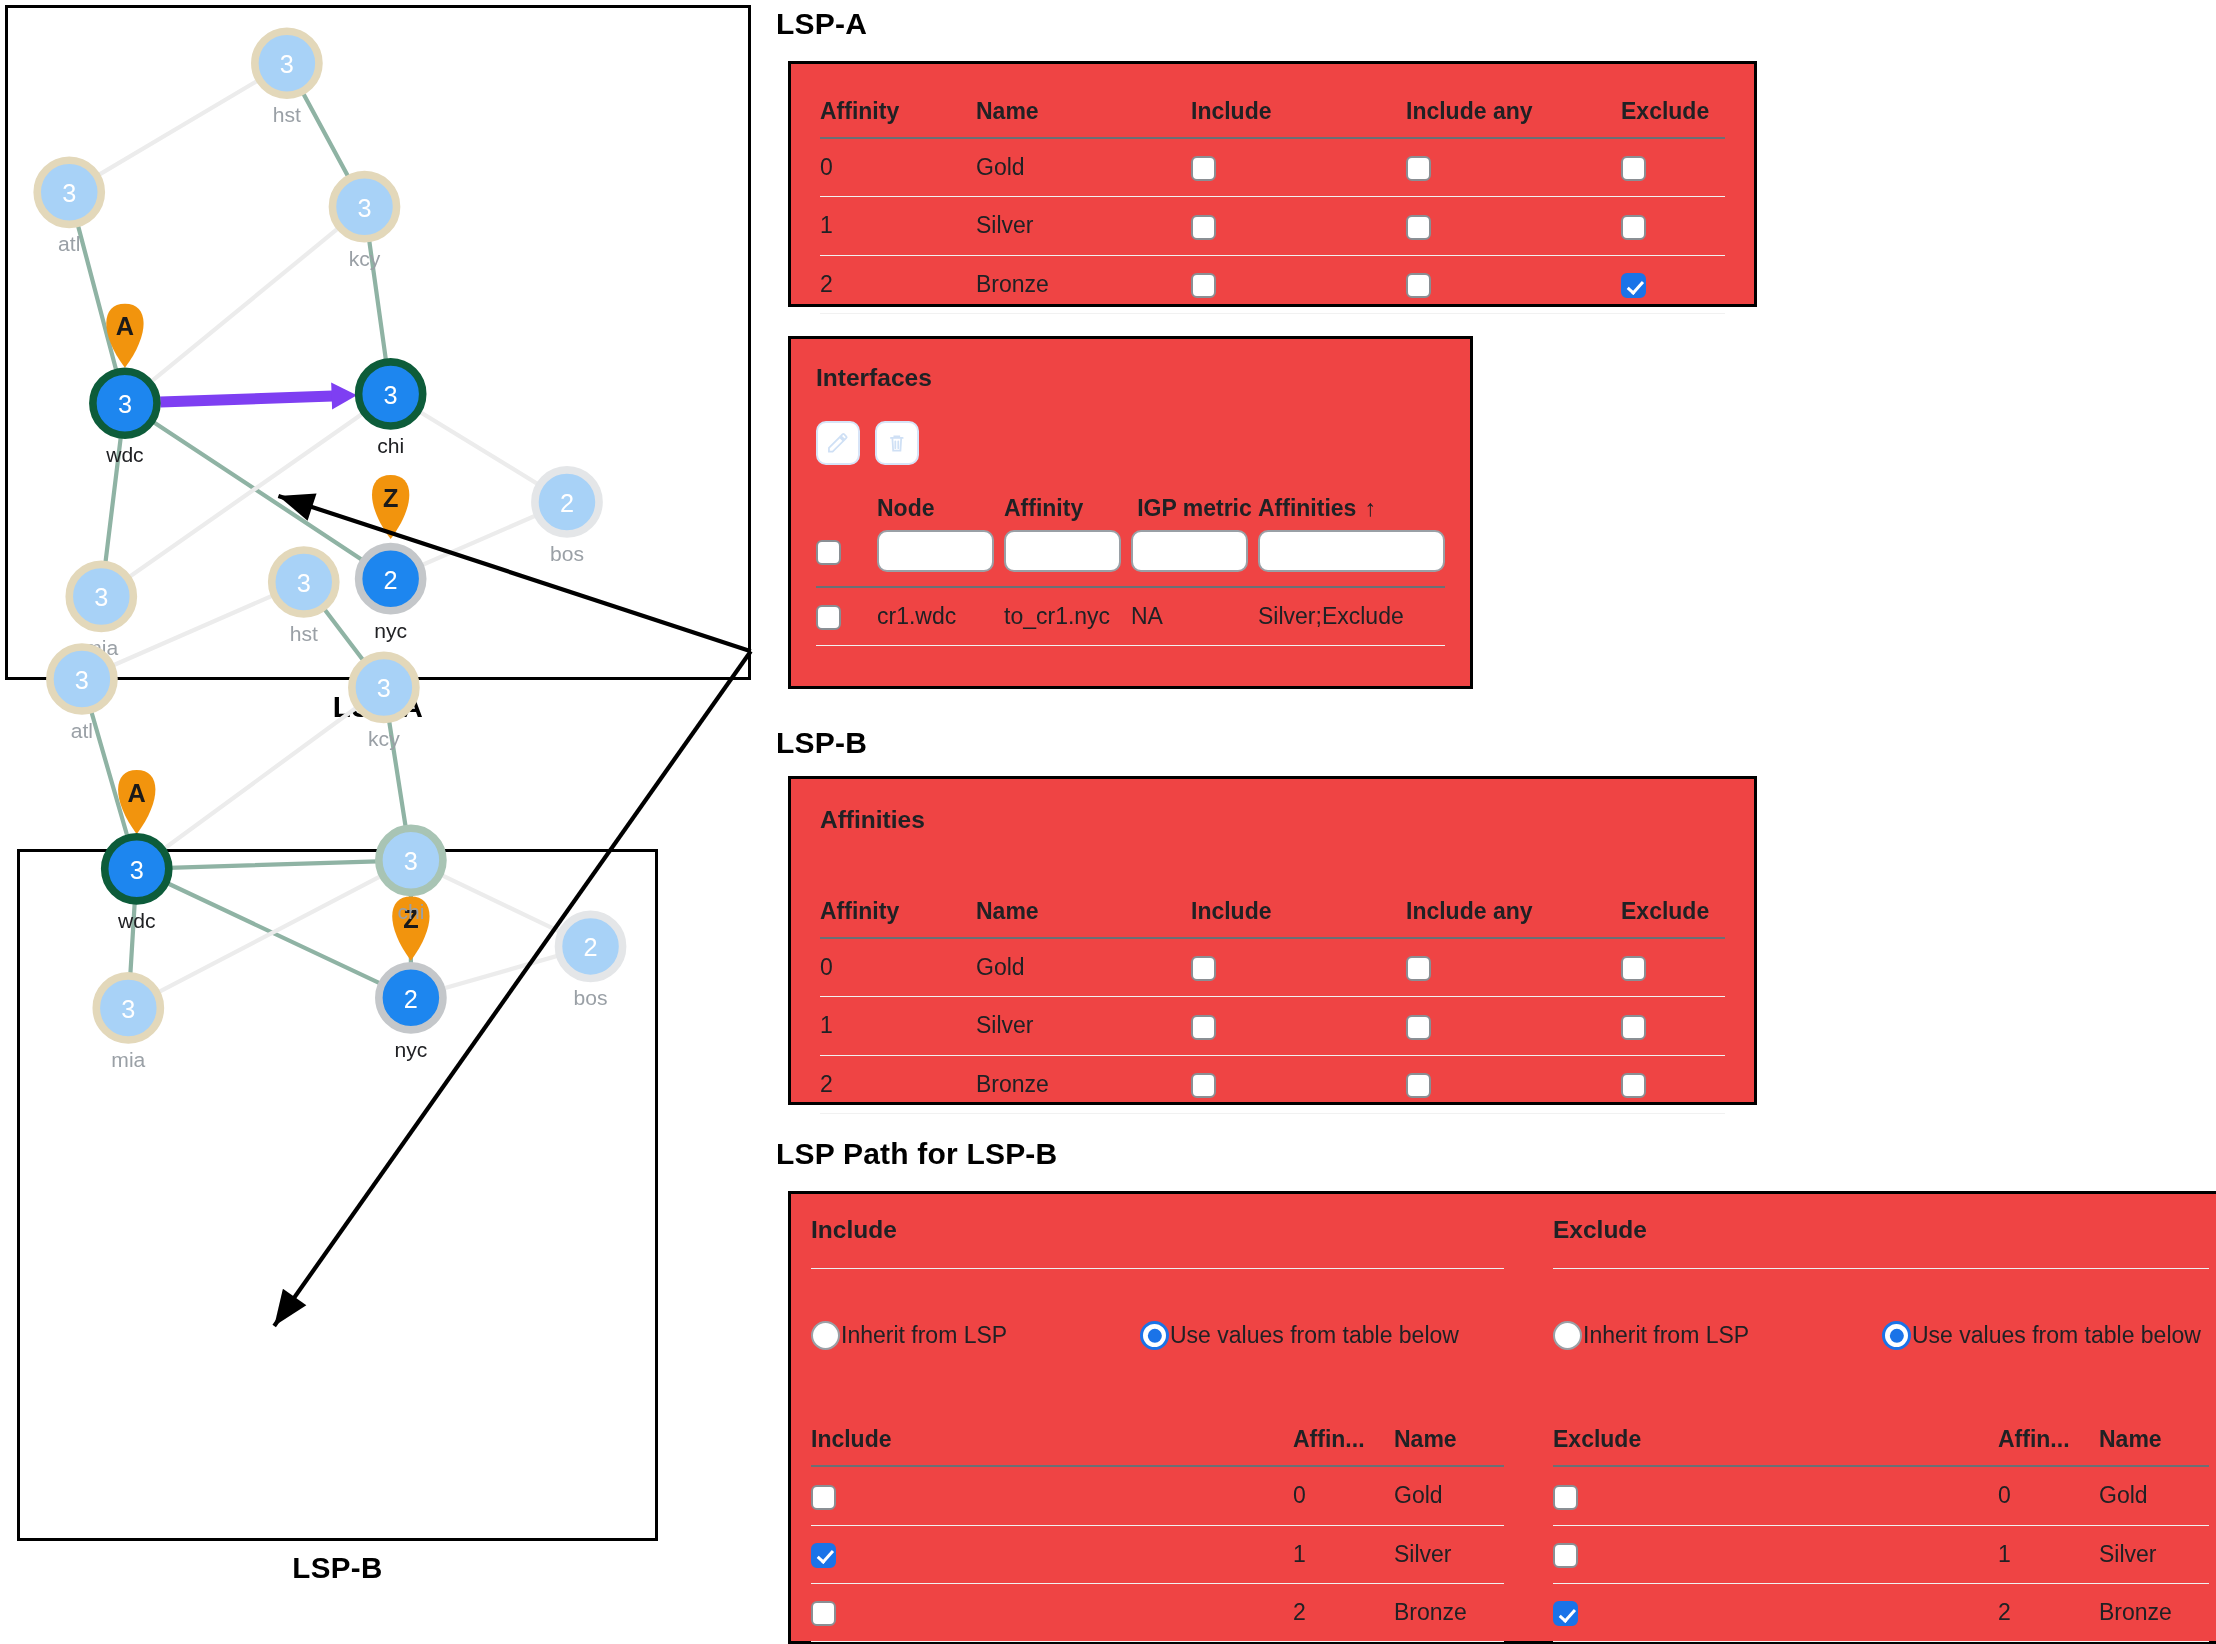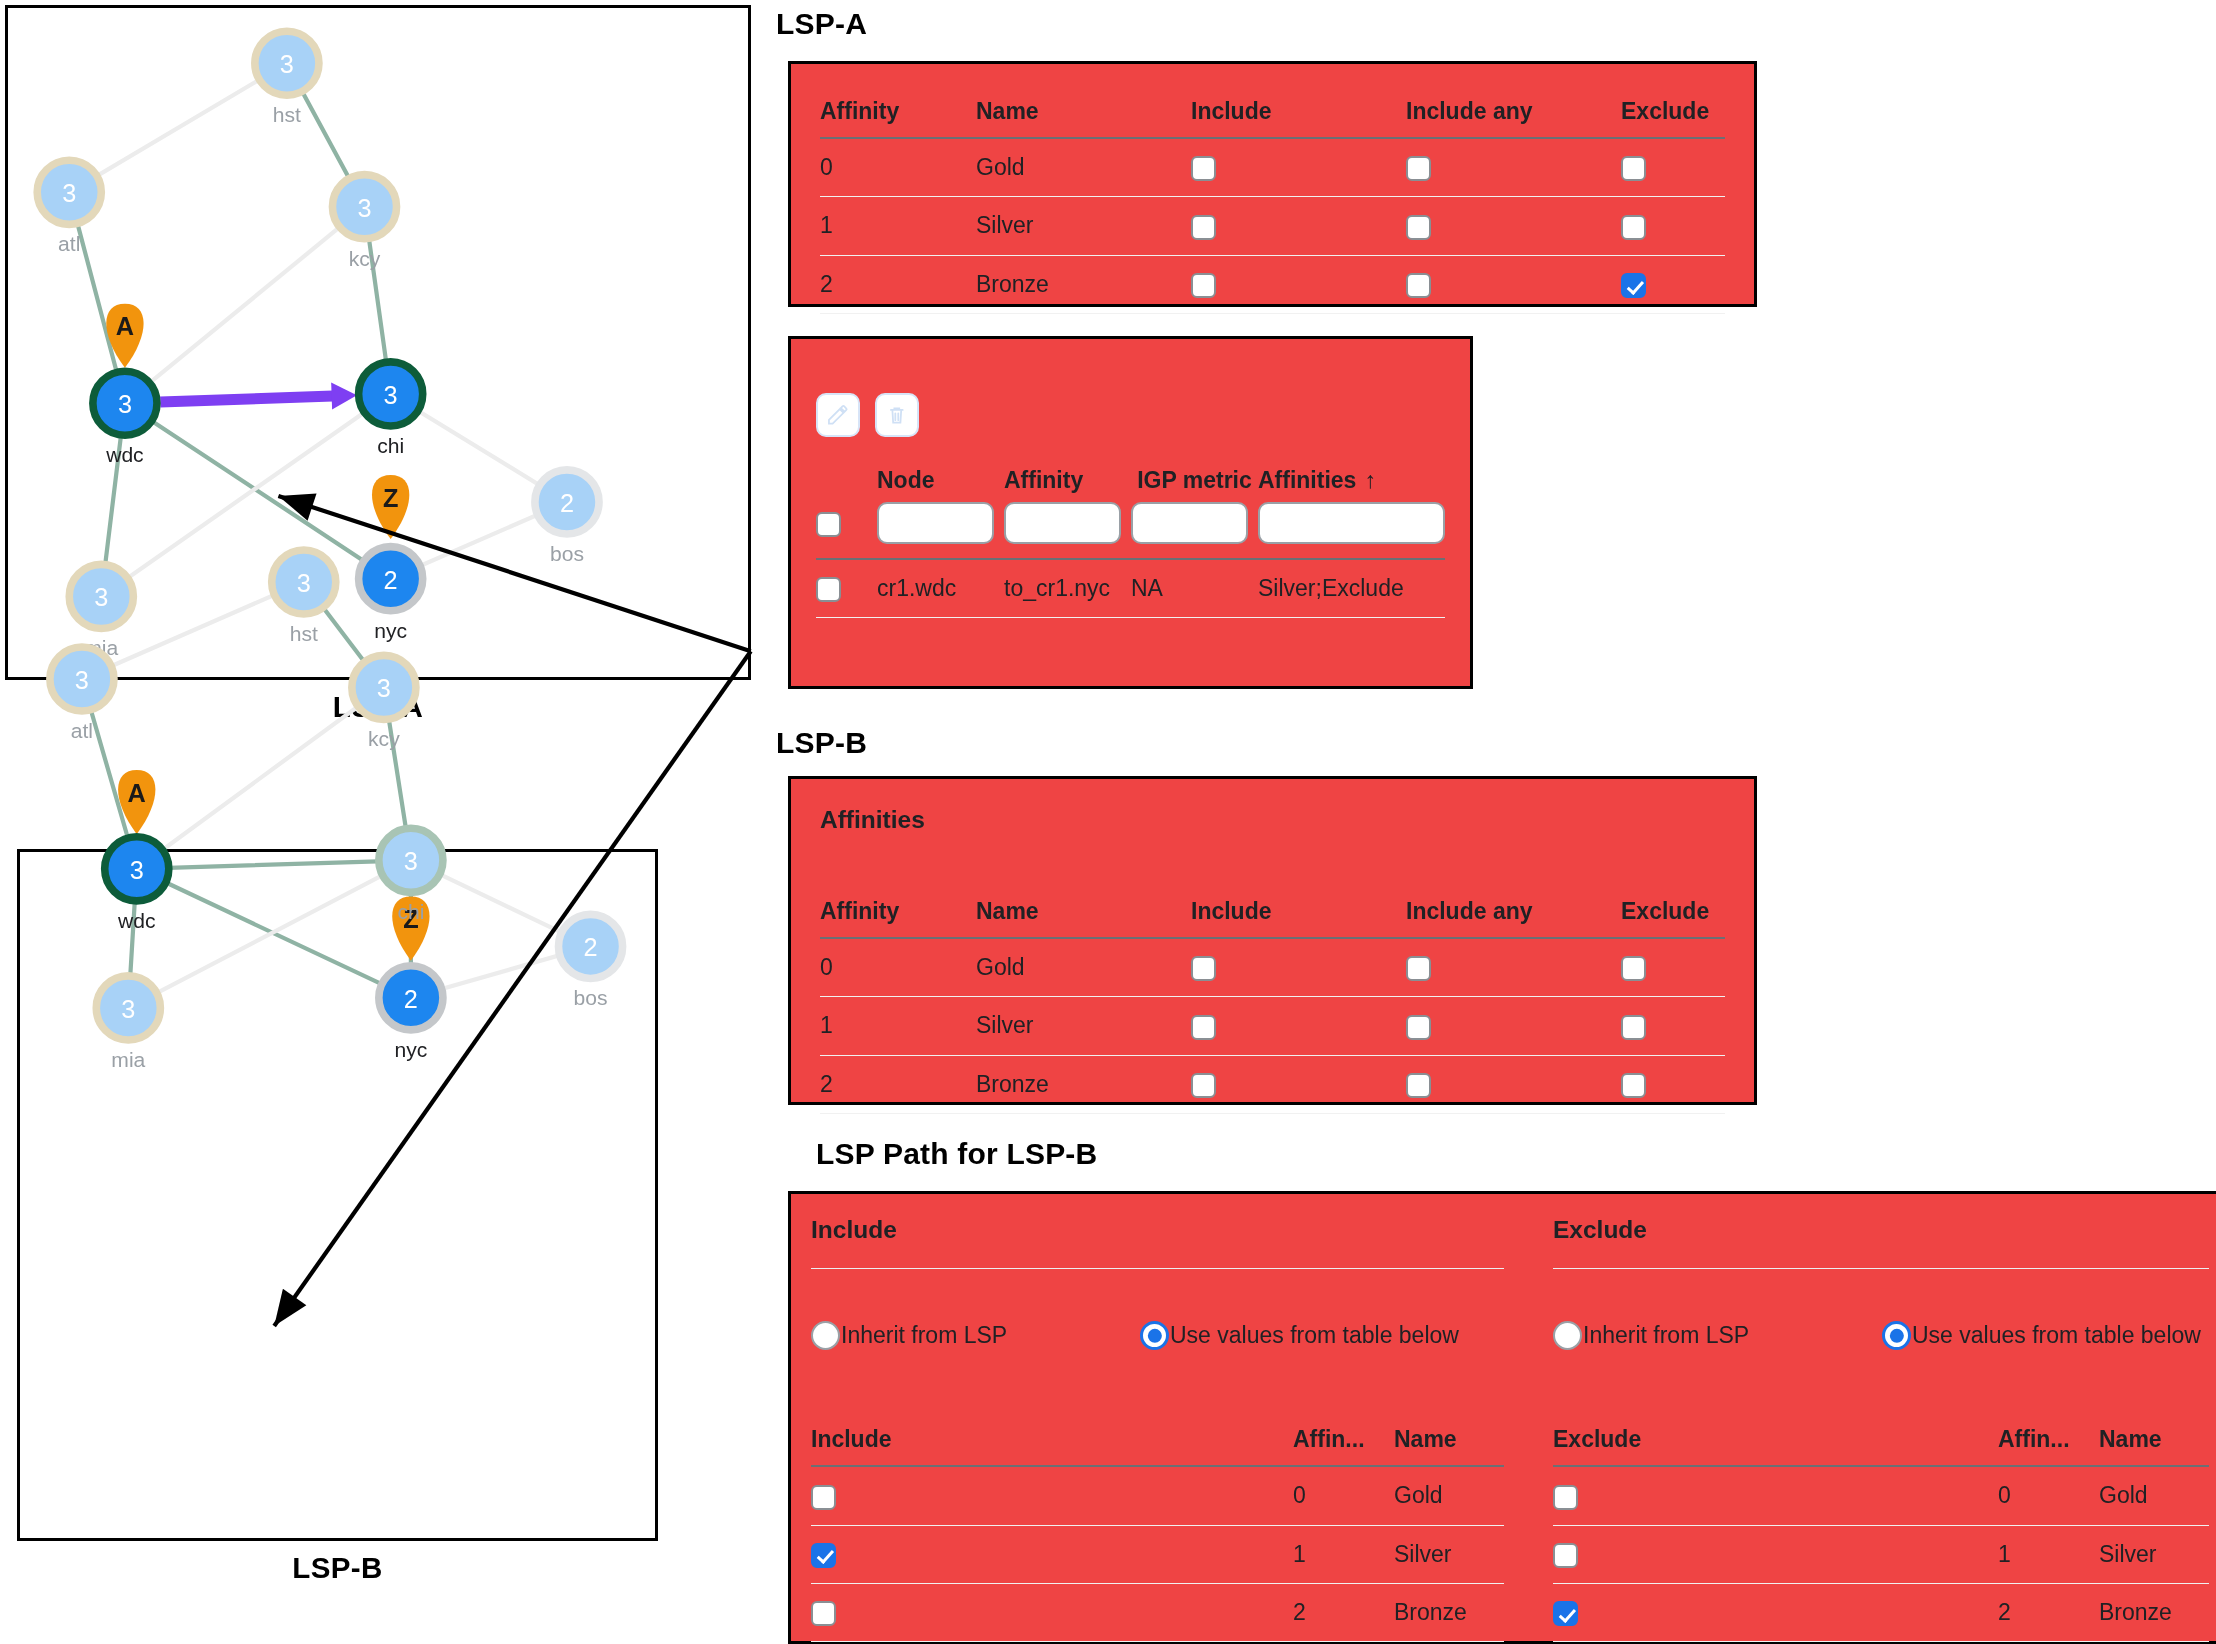--- a/index.html
+++ b/index.html
@@ -287,20 +287,21 @@
             <td><span class="cbx"></span></td>
             <td><span class="cbx checked"></span></td>
           </tr>
         </tbody>
     </table>
   </div>
 </div>
 
 <div class="card" style="left:761px;top:336px;width:685px;height:353px;">
   <div style="padding:25px 25px 0 25px;">
+    <div class="card-heading">Interfaces</div>
 
     <div style="display:flex;gap:15px;margin-top:29px;">
       <div class="iconbtn">
         <svg width="23.6" height="23.6" viewBox="0 0 24 24">
           <path d="M3 17.25V21h3.75L17.81 9.94l-3.75-3.75L3 17.25zM20.71 7.04a1 1 0 0 0 0-1.41l-2.34-2.34a1 1 0 0 0-1.41 0l-1.83 1.83 3.75 3.75 1.83-1.83z" fill="none" stroke="#cfe0f5" stroke-width="1.8"></path>
         </svg>
       </div>
       <div class="iconbtn">
         <svg width="23.6" height="23.6" viewBox="0 0 24 24">
           <path d="M6 7h12M9.5 7V5.5h5V7M7.5 7l.8 13h7.4l.8-13M10.5 10.5v7M13.5 10.5v7" fill="none" stroke="#cfe0f5" stroke-width="1.8" stroke-linecap="round"></path>
@@ -399,21 +400,21 @@
             <td>Bronze</td>
             <td><span class="cbx"></span></td>
             <td><span class="cbx"></span></td>
             <td><span class="cbx"></span></td>
           </tr>
         </tbody>
     </table>
   </div>
 </div>
 
-<div class="section-title" style="left:776px;top:1137px;margin-left:40px;">LSP Path for LSP-B</div>
+<div class="section-title" style="left:776px;top:1137px;">LSP Path for LSP-B</div>
 
 <div class="card" style="left:761px;top:1191px;width:1453px;height:453px;">
   <div style="display:flex;height:100%;">
     <div style="flex:0 0 742px;padding:22px 29px 0 20px;box-sizing:border-box;">
       <div class="card-heading">Include</div>
       <div class="divider-line" style="margin-top:23.6px;"></div>
       <div style="display:flex;align-items:center;margin-top:52px;">
         <div class="radio-row" style="width:329px;">
           <span class="rdo"></span>
           <span class="radio-label">Inherit from LSP</span>

